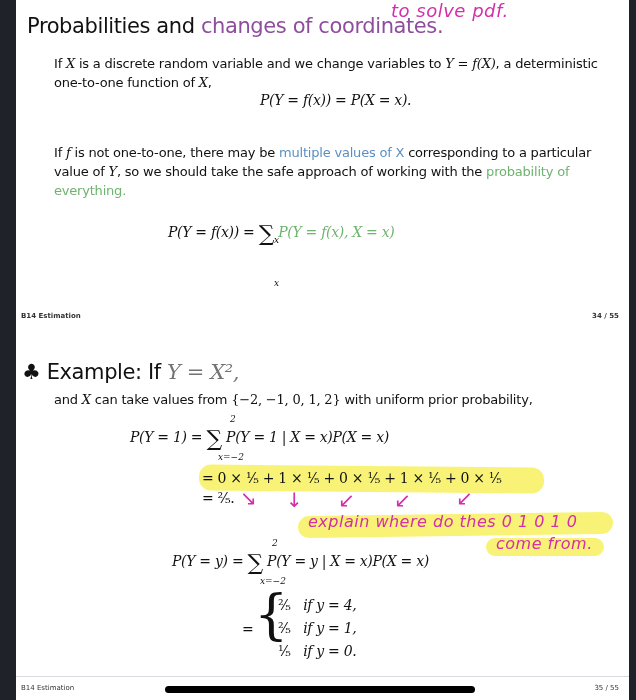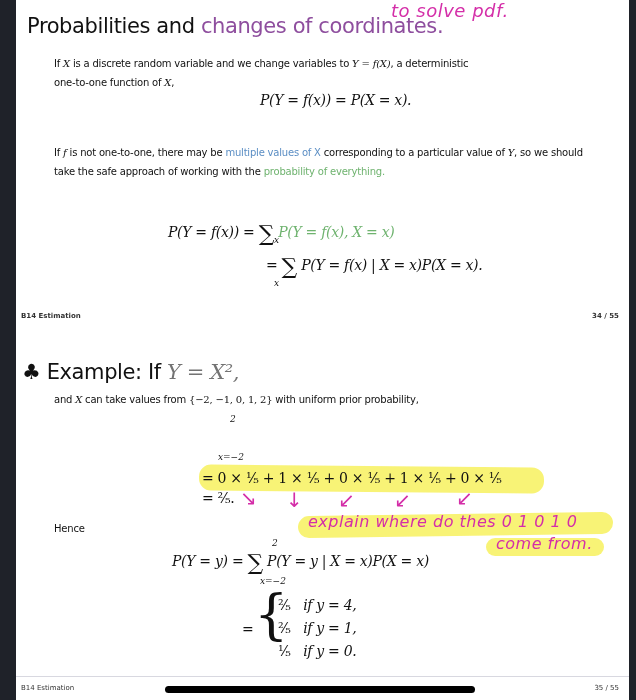--- a/index.html
+++ b/index.html
@@ -22,21 +22,21 @@
     position: absolute; font-size: 7px; font-weight: bold; color: #333;
   }
   .footer-left { left: 5px; }
   .footer-right { right: 10px; }
   .title {
     position: absolute; left: 11px; top: 14px; font-size: 21px;
     font-family: "DejaVu Sans", sans-serif; letter-spacing: -0.4px; color: #111;
   }
   .title .accent { color: #8e4e9e; }
   .para {
-    position: absolute; left: 38px; width: 545px; font-size: 10px; line-height: 19px;
+    position: absolute; left: 38px; width: 545px; font-size: 13px; line-height: 19px;
     letter-spacing: -0.2px;
   }
   .math { font-family: "DejaVu Serif", serif; font-style: italic; }
   .mathline {
     position: absolute; font-family: "DejaVu Serif", serif; font-size: 14px; white-space: nowrap;
     letter-spacing: -0.3px;
   }
   .sum { font-size: 22px; font-style: normal; vertical-align: -4px; }
   .sub { position: absolute; font-family: "DejaVu Serif", serif; font-style: italic; font-size: 9px; }
   .blue { color: #5b8ec4; }
@@ -75,23 +75,20 @@
 
   <div class="para" style="top:143px;">
     <span>If </span><span class="math">f</span><span> is </span><b>not one-to-one</b><span>, there may be </span><span class="blue">multiple values of X</span><span> corresponding to a particular value of </span><span class="math">Y</span><span>, so we should take the safe approach of working with the </span><span class="green">probability of everything.</span>
   </div>
 
   <div class="mathline math" style="left:152px; top:221px;">
     <span>P(Y = f(x)) = </span><span class="sum">∑</span> <span class="green">P(Y = f(x), X = x)</span>
   </div>
   <div class="sub" style="left:258px; top:235px;">x</div>
 
-  <div class="mathline math" style="left:250px; top:254px;">
-    = <span class="sum">∑</span> <span>P(Y = f(x) | X = x)P(X = x).</span>
-  </div>
   <div class="sub" style="left:258px; top:278px;">x</div>
 
   <div class="footer-left" style="top:312px;">B14 Estimation</div>
   <div class="footer-right" style="top:312px;">34 / 55</div>
 </div>
 
 <div class="page-sep" style="top:326px;"></div>
 
 <div class="page" id="slide35">
 
@@ -101,32 +98,34 @@
 
   <div class="title" style="left:6px; top:34px;">
     <span>♣</span>
     <span>Example:  If </span><span class="red math">Y = X²,</span>
   </div>
   <div class="para" style="top:64px;">
     <span>and </span><span class="math">X</span><span> can take values from </span><span class="math" style="font-style:normal; font-family:'DejaVu Serif',serif;">{−2, −1, 0, 1, 2}</span><span> with uniform prior probability,</span>
   </div>
 
   <div class="sub" style="left:214px; top:88px;">2</div>
+  <div class="mathline math" style="left:114px; top:100px;">
+    <span>P(Y = 1) = </span><span class="sum">∑</span> <span>P(Y = 1 | X = x)P(X = x)</span>
+  </div>
   <div class="sub" style="left:202px; top:126px;">x=−2</div>
 
   <div class="mathline" style="left:186px; top:144px;">= 0 × ¹⁄₅ + 1 × ¹⁄₅ + 0 × ¹⁄₅ + 1 × ¹⁄₅ + 0 × ¹⁄₅</div>
   <div class="mathline" style="left:186px; top:164px;">= ²⁄₅.</div>
 
   <div class="hand" style="left:224px; top:160px; font-size:20px; font-style:normal;">↘</div>
   <div class="hand" style="left:270px; top:162px; font-size:20px; font-style:normal;">↓</div>
   <div class="hand" style="left:322px; top:162px; font-size:20px; font-style:normal;">↙</div>
   <div class="hand" style="left:378px; top:162px; font-size:20px; font-style:normal;">↙</div>
   <div class="hand" style="left:440px; top:160px; font-size:20px; font-style:normal;">↙</div>
 
-  <div class="para" style="top:193px;">Hence</div>
   <div class="hand" style="left:292px; top:186px;">explain where do thes  0 1  0 1 0</div>
   <div class="hand" style="left:480px; top:208px;">come from.</div>
 
   <div class="sub" style="left:256px; top:212px;">2</div>
   <div class="mathline math" style="left:156px; top:224px;">
     <span>P(Y = y) = </span><span class="sum">∑</span> <span>P(Y = y | X = x)P(X = x)</span>
   </div>
   <div class="sub" style="left:244px; top:250px;">x=−2</div>
 
   <div class="mathline" style="left:226px; top:295px;">=</div>

